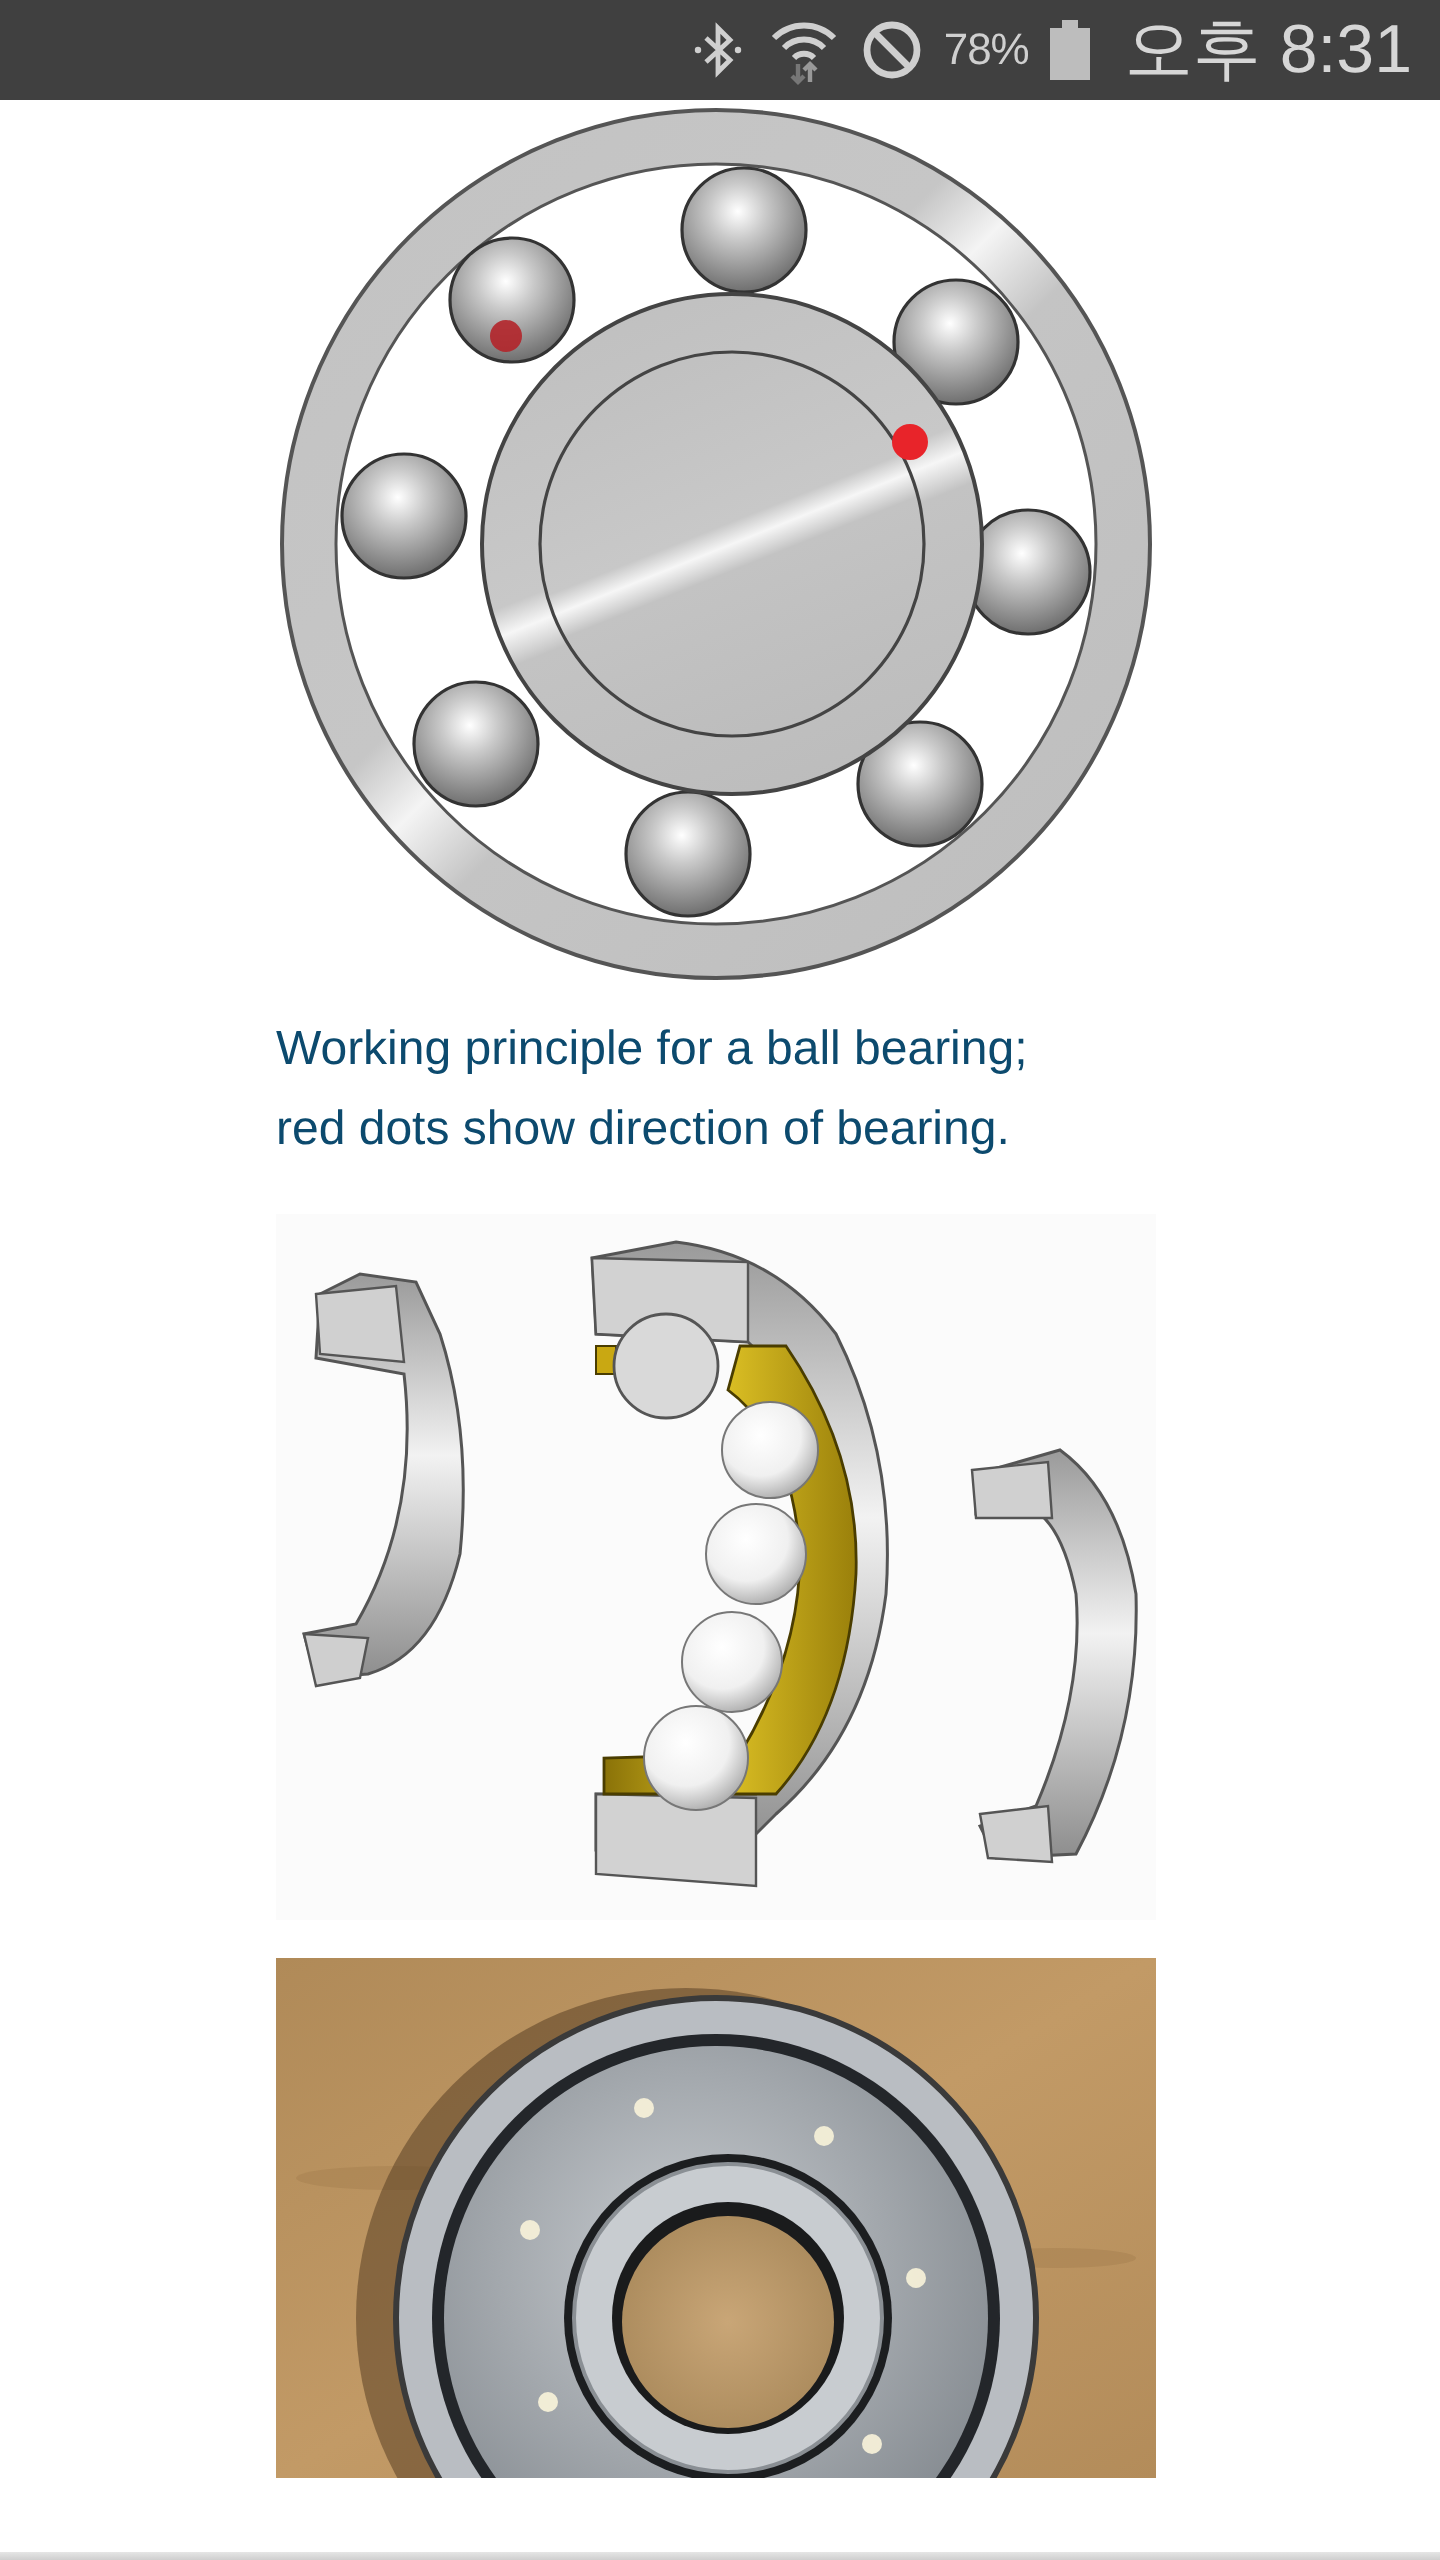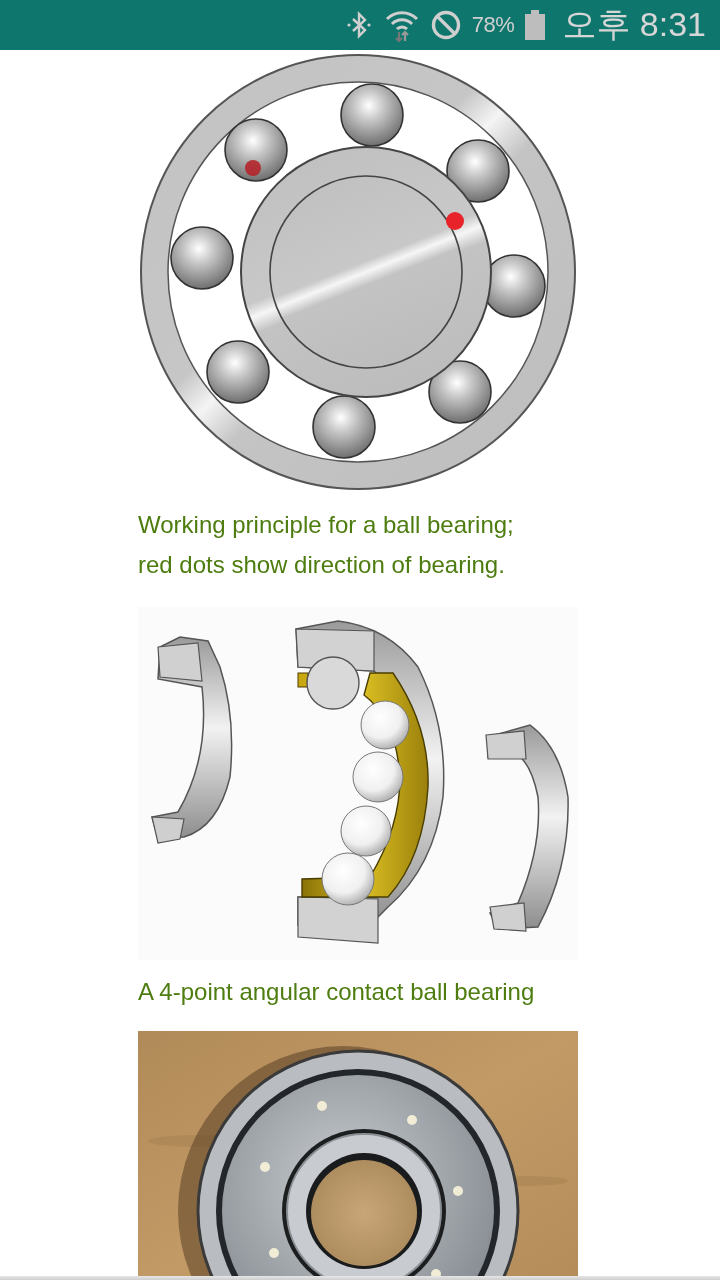--- a/index.html
+++ b/index.html
@@ -1,24 +1,24 @@
 <!DOCTYPE html>
 <html><head>
 <meta charset="utf-8">
 <style>
   html, body { margin:0; padding:0; }
   body { width:720px; height:1280px; overflow:hidden; background:#ffffff; position:relative; font-family:"Liberation Sans", sans-serif; }
-  .statusbar { position:absolute; left:0; top:0; width:720px; height:50px; background:#0f766e; color:#d0d0d0; }
+  .statusbar { position:absolute; left:0; top:0; width:720px; height:50px; background:#404040; color:#d0d0d0; }
   .sb-right { position:absolute; right:14px; top:0; height:50px; display:flex; align-items:center; gap:10px; }
   .sb-icon { display:flex; align-items:center; }
   .sb-batt-pct { font-size:22px; color:#cfcfcf; letter-spacing:-0.5px; }
   .sb-time { font-size:34px; color:#d6d6d6; margin-left:6px; }
   .content { position:absolute; left:138px; top:50px; width:440px; }
   .figure { display:block; }
-  .caption { color:#4d7c0f; font-size:24px; line-height:40px; margin:0; }
+  .caption { color:#0c4a6e; font-size:24px; line-height:40px; margin:0; }
   .fig1 { width:440px; height:445px; }
   .cap1 { margin-top:10px; }
   .fig2 { margin-top:22px; width:440px; height:353px; background:#fbfbfb; }
   .cap2 { margin-top:12px; }
   .fig3 { margin-top:19px; width:440px; height:260px; }
   .bottom-shadow { position:absolute; left:0; bottom:0; width:720px; height:4px; background:linear-gradient(#e6e6e6,#cfcfcf); }
 </style>
 </head>
 <body>
 
@@ -146,21 +146,20 @@
         <circle cx="240" cy="170" r="25"></circle>
         <circle cx="228" cy="224" r="25"></circle>
         <circle cx="210" cy="272" r="26"></circle>
       </g>
 
       <path d="M350 130 L392 118 Q422 140 430 190 Q432 260 400 320 L360 322 L352 306 L380 296 Q404 240 400 190 Q394 160 382 150 L350 150 Z" fill="url(#metalV)" stroke="#555" stroke-width="1.5"></path>
       <path d="M348 128 L386 124 L388 152 L350 152 Z" fill="#d0d0d0" stroke="#555" stroke-width="1.2"></path>
       <path d="M352 300 L386 296 L388 324 L356 322 Z" fill="#d0d0d0" stroke="#555" stroke-width="1.2"></path>
     </svg>
   </div>
-  <p class="caption cap2">A 4-point angular contact ball bearing</p>
 
   <div class="figure fig3">
     <svg width="440" height="260" viewBox="0 0 440 260">
       <defs>
         <linearGradient id="wood" x1="0" y1="0" x2="1" y2="1">
           <stop offset="0" stop-color="#b08a58"></stop>
           <stop offset="0.5" stop-color="#c29a66"></stop>
           <stop offset="1" stop-color="#b38c5a"></stop>
         </linearGradient>
         <radialGradient id="steel" cx="0.45" cy="0.4" r="0.7">

